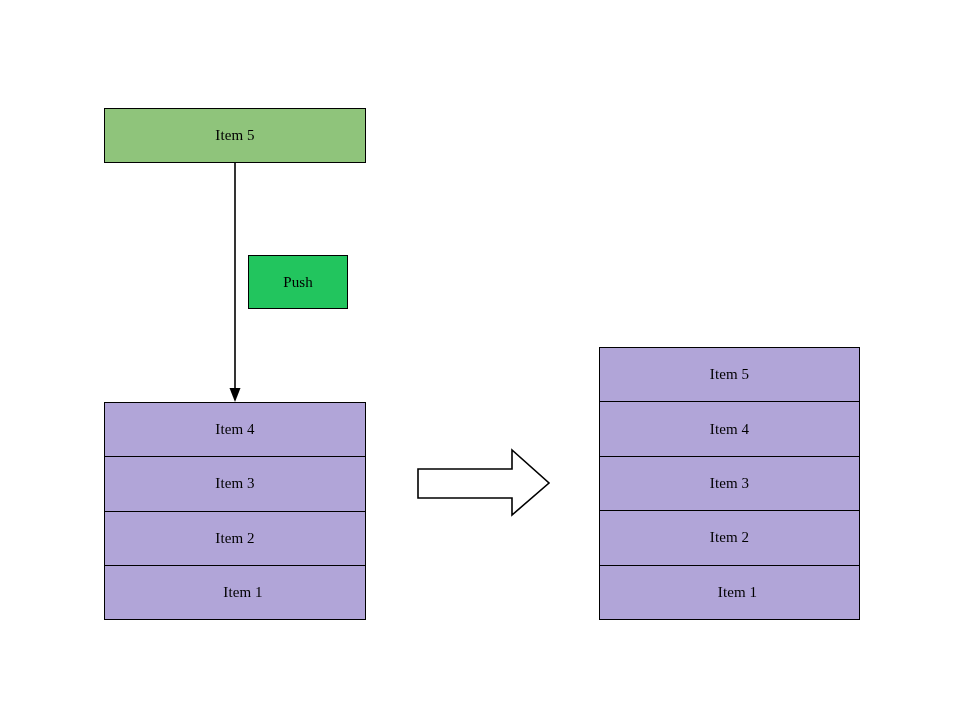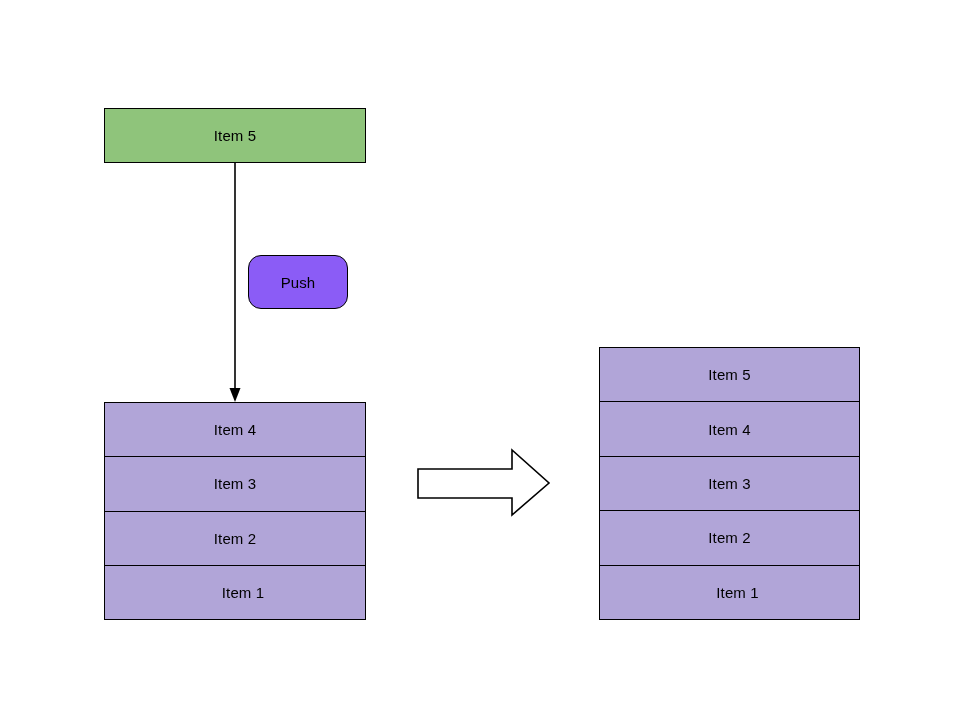--- a/index.html
+++ b/index.html
@@ -15,39 +15,40 @@
     font-family: "Liberation Sans", "DejaVu Sans", sans-serif;
     color: #000000;
   }
 
   #canvas {
     position: absolute;
     left: 0;
     top: 0;
     width: 960px;
     height: 720px;
+    font-family: Liberation Serif, serif;
   }
 
   
   .node {
     position: absolute;
     box-sizing: border-box;
     border: 1px solid #000000;
     display: flex;
     align-items: center;
     justify-content: center;
     font-size: 15px;
     line-height: 1;
     letter-spacing: 0.1px;
     color: #000000;
     white-space: nowrap;
   }
 
   .node-green  { background: #8FC47B; }
-  .node-white  { background: #8b5cf6; border-radius: 13px; }
+  .node-white  { background: #22c55e; }
 
   
   .stack {
     position: absolute;
     box-sizing: border-box;
     border: 1px solid #000000;
     background: #B1A5D8;
     display: flex;
     flex-direction: column;
   }

